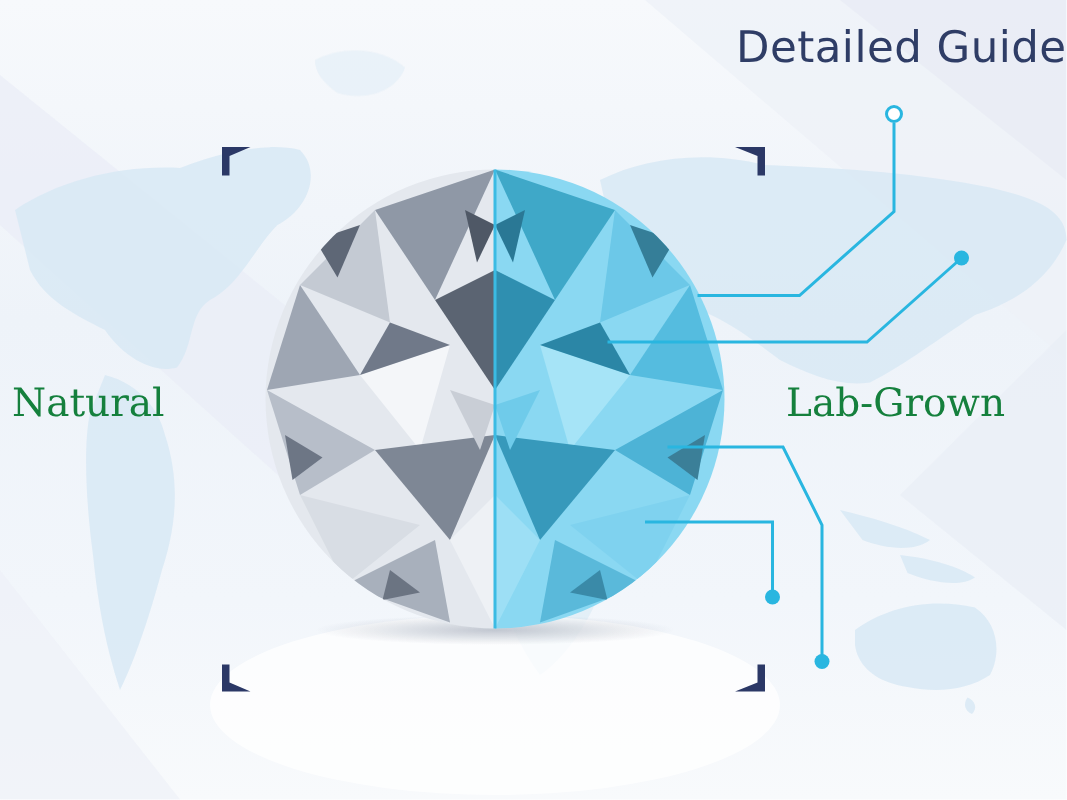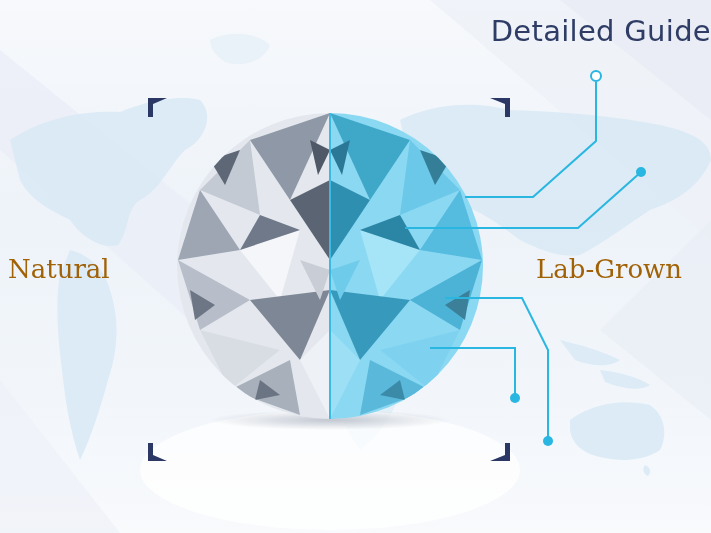--- a/index.html
+++ b/index.html
@@ -4,23 +4,23 @@
 <style>
   html, body { margin:0; padding:0; }
   body { width:711px; height:533px; overflow:hidden; position:relative;
     background: linear-gradient(180deg,#f7f9fc 0%,#eef3f9 40%,#f2f6fb 75%,#f8fafc 100%);
     font-family: "Liberation Sans", sans-serif; }
   .stage { position:absolute; left:0; top:0; width:711px; height:533px; }
   .bg-svg { position:absolute; left:0; top:0; }
   .title { position:absolute; left:0; width:711px; top:14px; text-align:right;
     font-family: "DejaVu Sans", sans-serif; font-size:29px; color:#2f3d66; letter-spacing:0.3px; }
   .label { position:absolute; font-family: "DejaVu Serif", "Liberation Serif", serif;
-    font-size:26px; color:#a16207; }
+    font-size:26px; color:#15803d; }
   .label-left { left:8px; top:254px; }
-  .label-right { left:536px; top:254px; }
+  .label-right { left:524px; top:254px; }
   .overlay-svg { position:absolute; left:0; top:0; }
 </style>
 </head>
 <body>
 
 <div class="stage">
 
   <svg class="bg-svg" width="711" height="533" viewBox="0 0 711 533">
 
     <polygon points="0,50 0,150 200,330 260,260" fill="#e9ecf6" opacity="0.7"></polygon>

